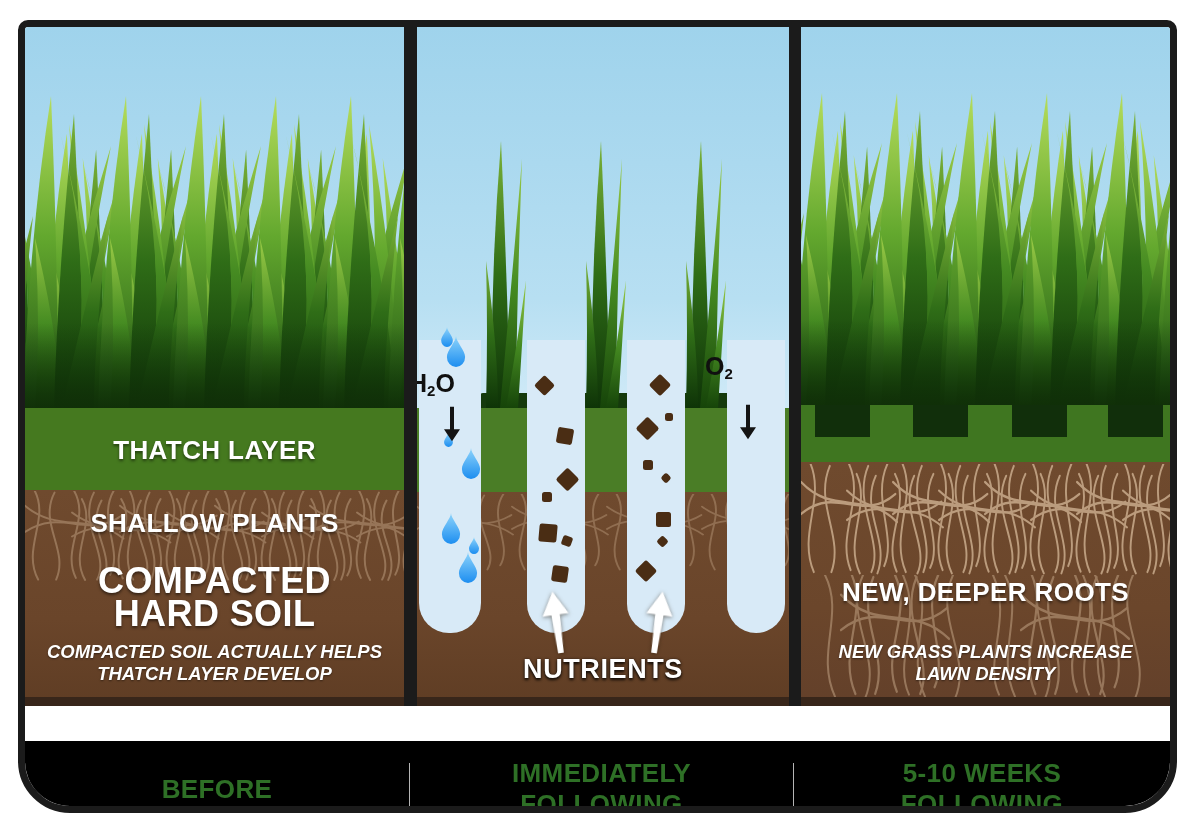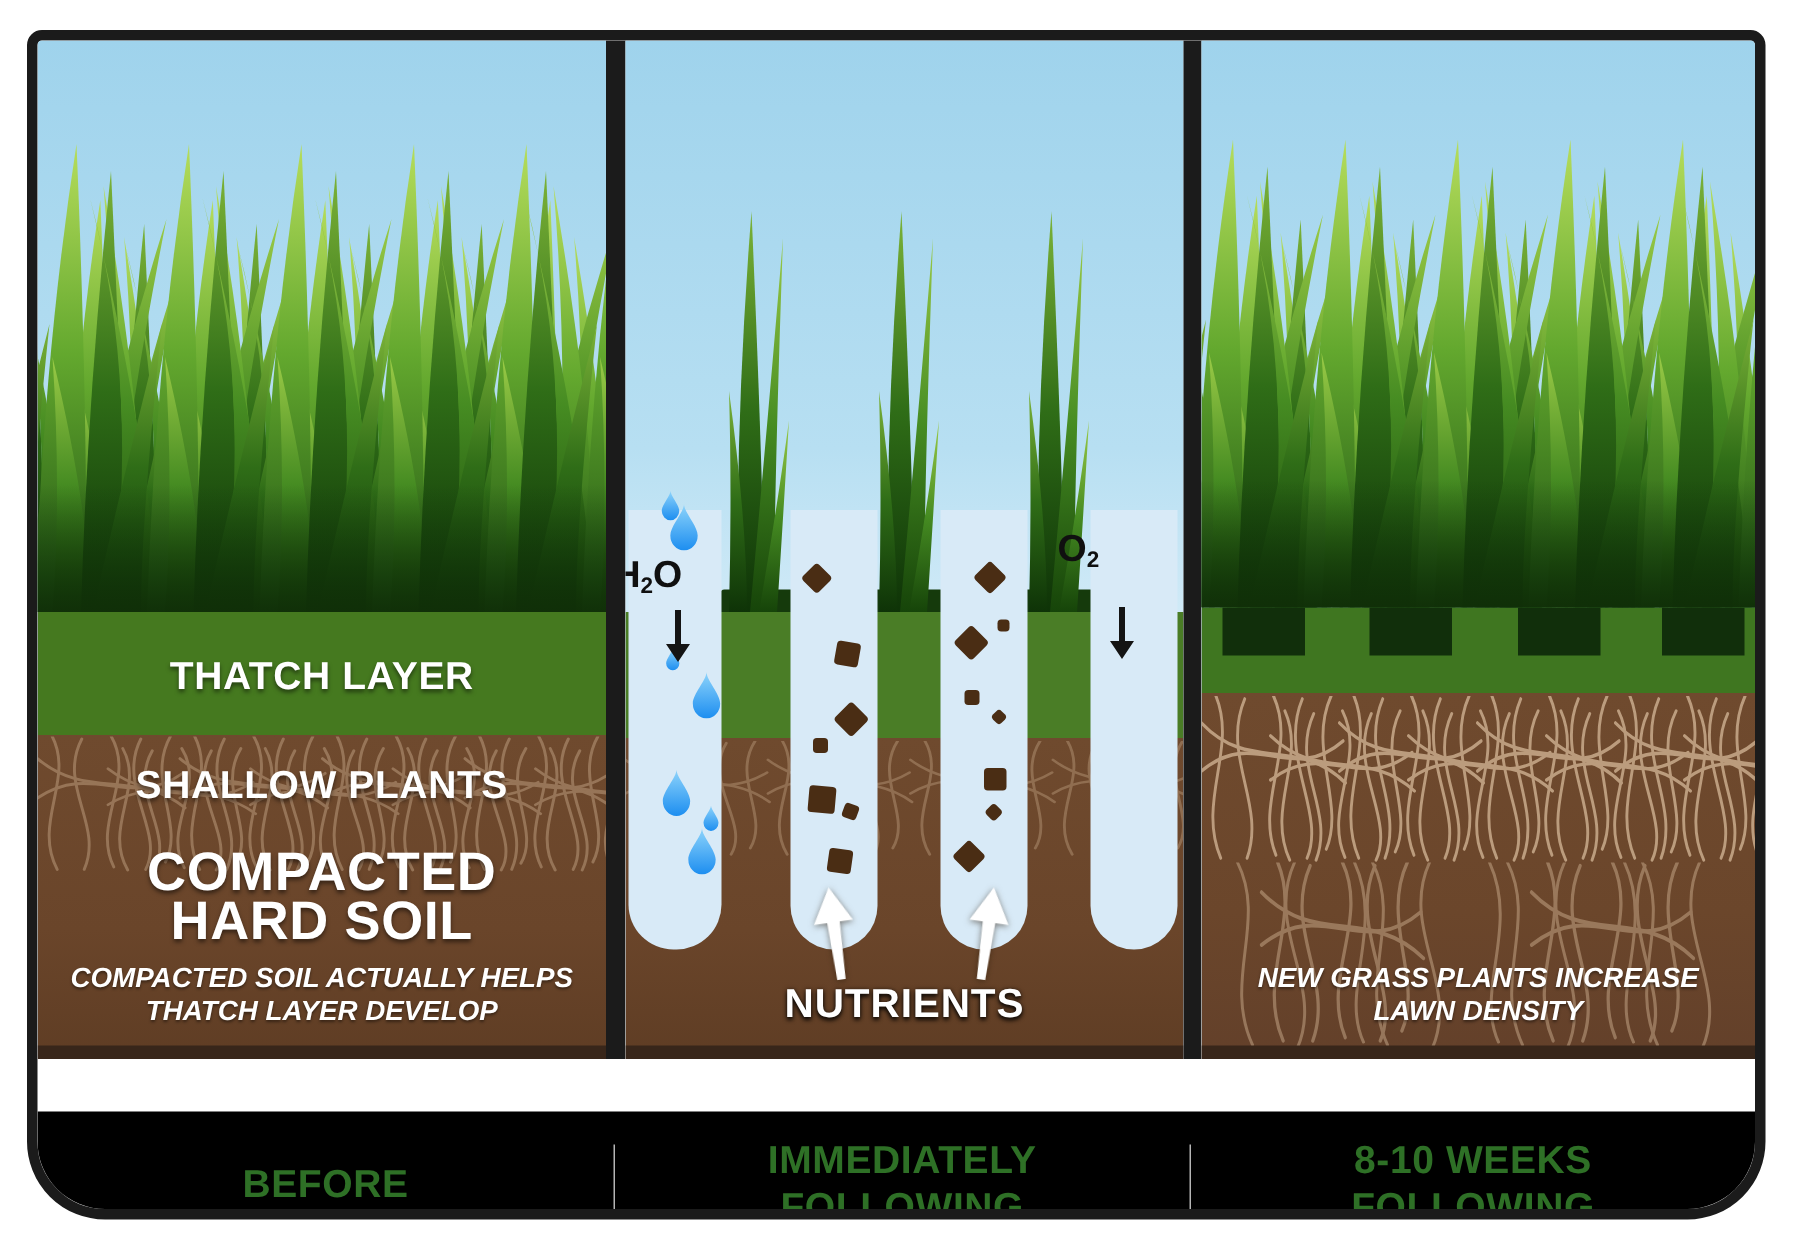--- a/index.html
+++ b/index.html
@@ -287,39 +287,40 @@
           <use href="#clump" transform="translate(195,38.4) scale(0.88)"></use>
           <use href="#clump" transform="translate(270,38.4) scale(0.88)"></use>
           <use href="#clump" transform="translate(-55,0)"></use>
           <use href="#clump" transform="translate(20,0)"></use>
           <use href="#clump" transform="translate(95,0)"></use>
           <use href="#clump" transform="translate(170,0)"></use>
           <use href="#clump" transform="translate(245,0)"></use>
           <use href="#clump" transform="translate(310,0)"></use>
           <rect x="0" y="235" width="369" height="85" fill="url(#gShade)"></rect>
         </svg>
+        <div class="ptitle" style="top:548px;">NEW, DEEPER ROOTS</div>
         <div class="pcaption" style="top:614px;">
           <span style="display:block">NEW GRASS PLANTS INCREASE</span>
           <span style="display:block">LAWN DENSITY</span>
         </div>
         <div class="darkstrip"></div>
       </section>
     </div>
 
     <div class="footer">
       <div class="fcell fc1">BEFORE</div>
       <div class="fdiv fd1"></div>
       <div class="fcell fc2">
         <div>
           <span style="display:block">IMMEDIATELY</span>
           <span style="display:block">FOLLOWING</span>
         </div>
       </div>
       <div class="fdiv fd2"></div>
       <div class="fcell fc3">
         <div>
-          <span style="display:block">8-10 WEEKS</span>
+          <span style="display:block">5-10 WEEKS</span>
           <span style="display:block">FOLLOWING</span>
         </div>
       </div>
     </div>
   </div>
 </div>
 
 </body></html>

